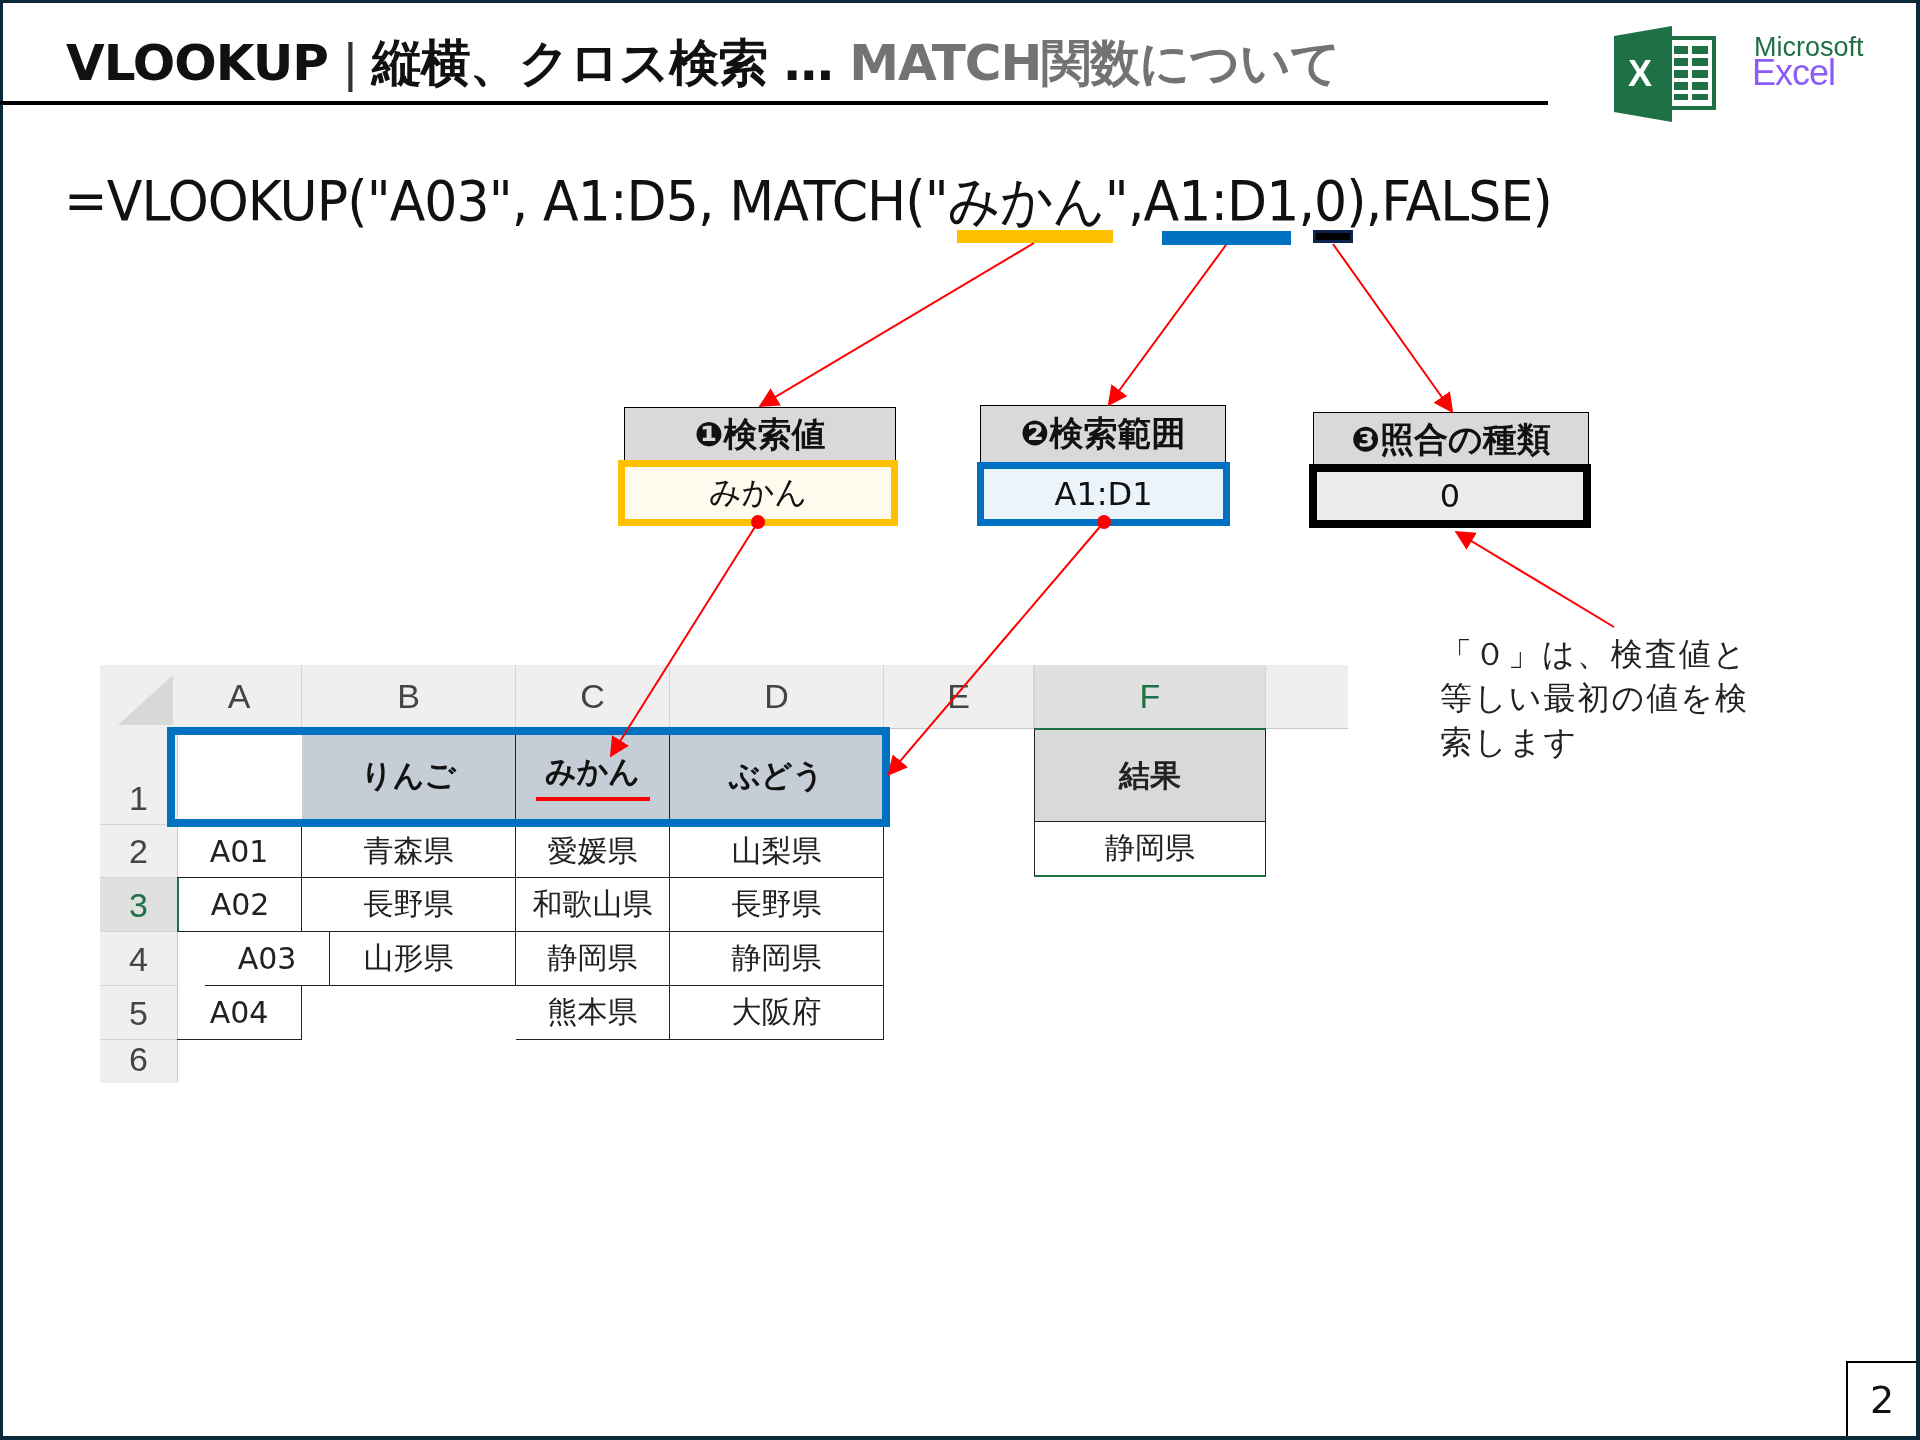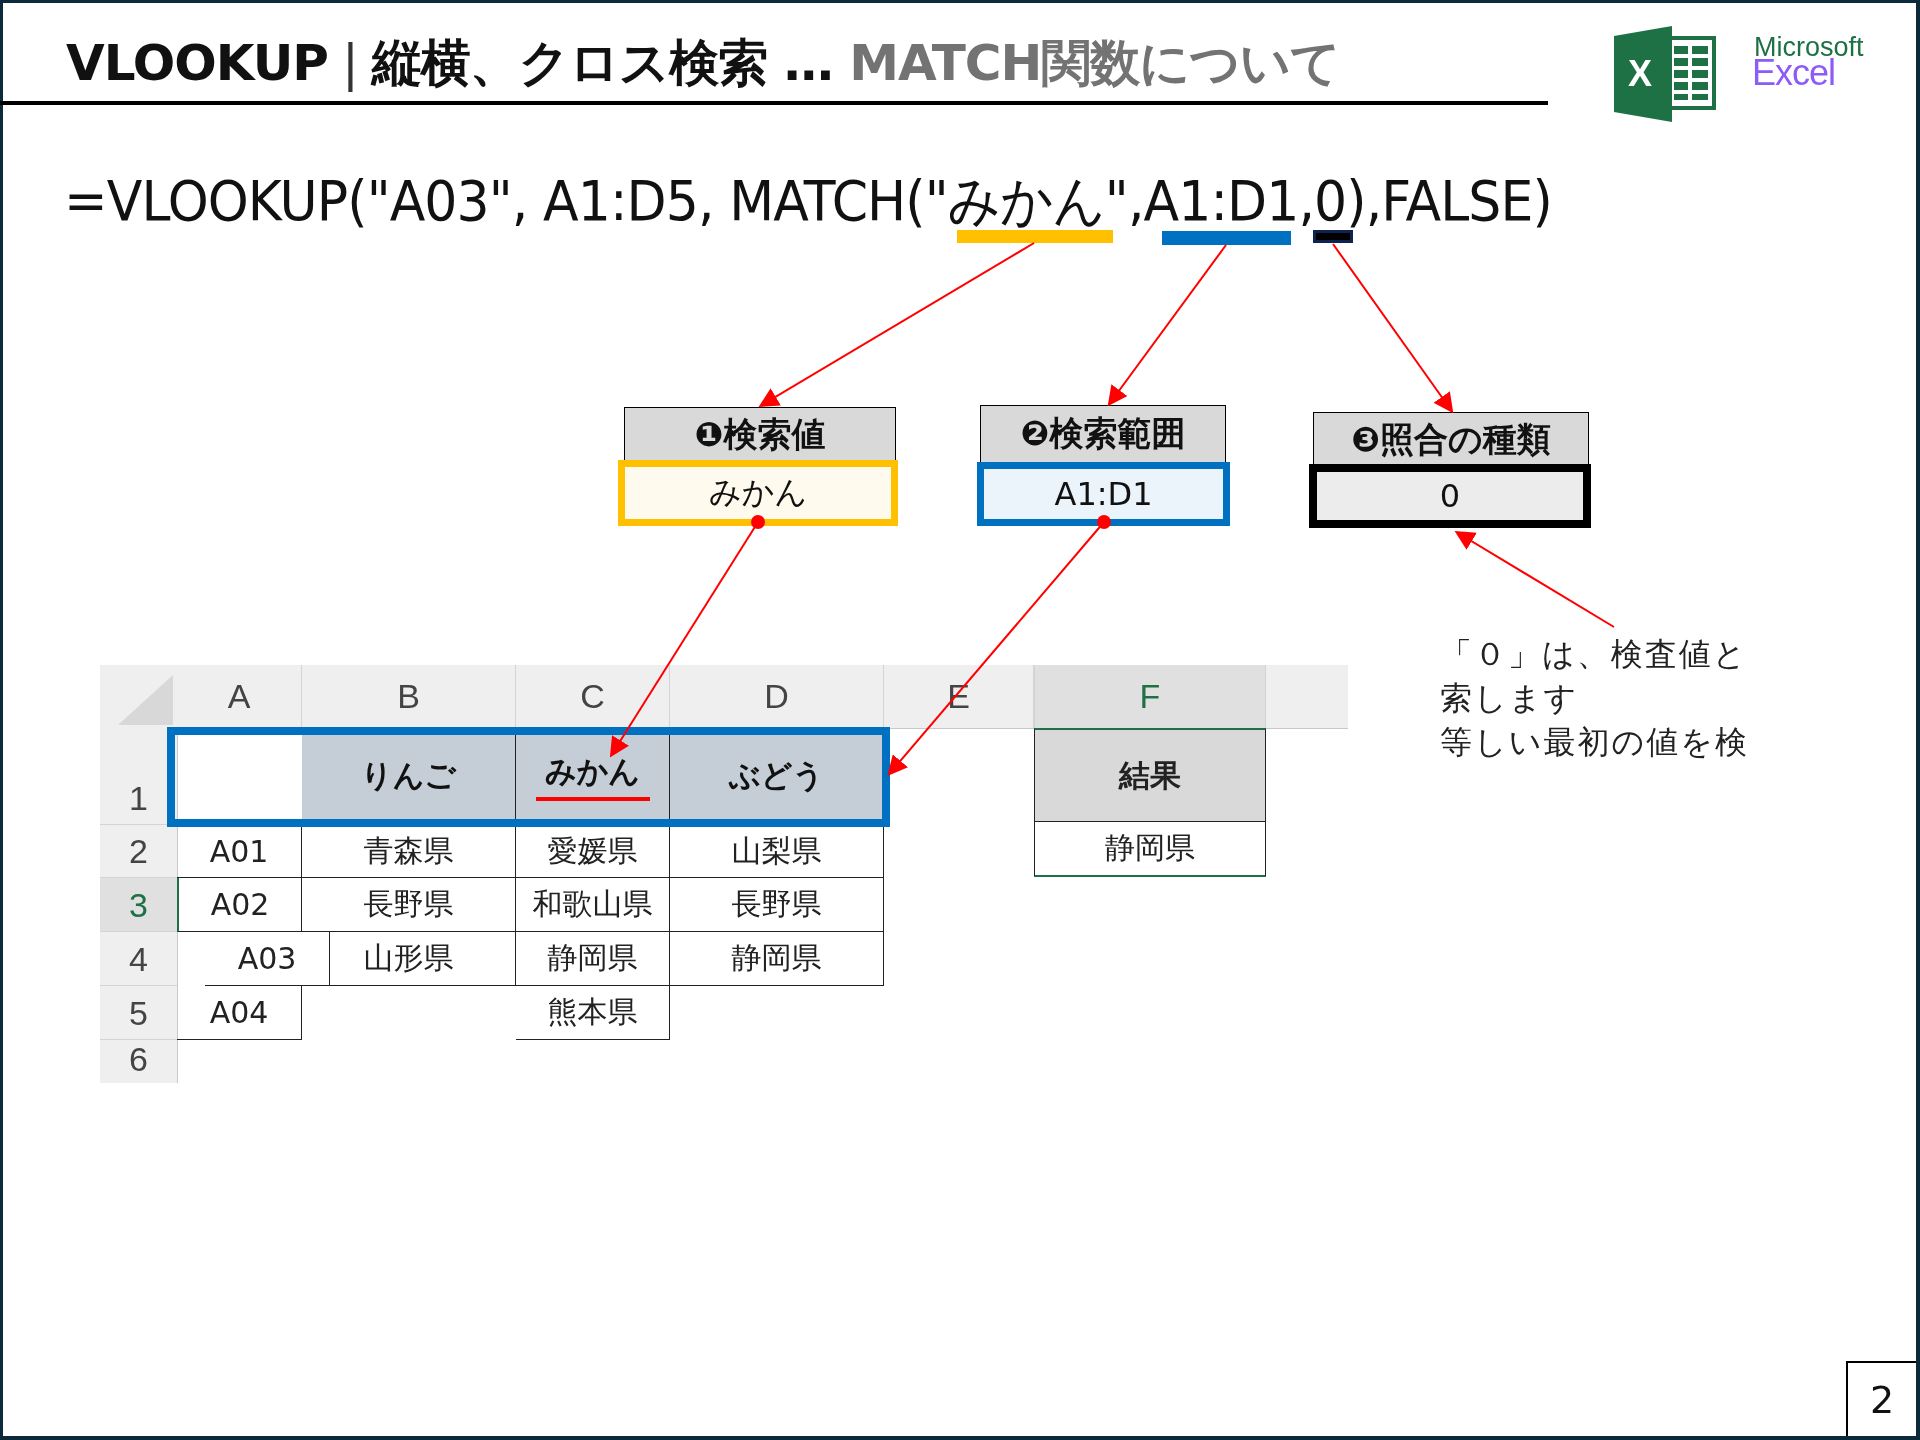--- a/index.html
+++ b/index.html
@@ -86,22 +86,22 @@
 <div class="abs lbl-val" style="left:618px;top:460px;width:280px;height:66px;border:7px solid #ffc000;background:#fefbee;">みかん</div>
 
 <div class="abs lbl-head" style="left:980px;top:405px;width:246px;height:58px;">❷検索範囲</div>
 <div class="abs lbl-val" style="left:977px;top:462px;width:253px;height:64px;border:7px solid #0070c0;background:#ebf3fb;">A1:D1</div>
 
 <div class="abs lbl-head" style="left:1313px;top:412px;width:276px;height:56px;">❸照合の種類</div>
 <div class="abs lbl-val" style="left:1309px;top:464px;width:282px;height:64px;border:8px solid #000;background:#ececec;">0</div>
 
 <div class="abs note">
   <div>「０」は、検査値と</div>
+  <div>等しい最初の値を検</div>
   <div>索します</div>
-  <div>等しい最初の値を検</div>
 </div>
 
 <div class="abs sheet">
   <div class="colhead-bar"></div>
   <div class="rowhead-bar"></div>
   <div class="corner"></div>
 
   <div class="ch" style="left:77px;width:125px;">A</div>
   <div class="ch" style="left:202px;width:214px;">B</div>
   <div class="ch" style="left:416px;width:154px;">C</div>
@@ -133,20 +133,21 @@
   <div class="cell" style="left:416px;top:213px;width:154px;height:54px;">和歌山県</div>
   <div class="cell" style="left:570px;top:213px;width:214px;height:54px;">長野県</div>
 
   <div class="cell" style="left:77px;top:267px;width:125px;height:54px;margin-left:28px;">A03</div>
   <div class="cell" style="left:202px;top:267px;width:214px;height:54px;">山形県</div>
   <div class="cell" style="left:416px;top:267px;width:154px;height:54px;">静岡県</div>
   <div class="cell" style="left:570px;top:267px;width:214px;height:54px;">静岡県</div>
 
   <div class="cell" style="left:77px;top:321px;width:125px;height:54px;">A04</div>
   <div class="cell" style="left:416px;top:321px;width:154px;height:54px;">熊本県</div>
+  <div class="cell" style="left:570px;top:321px;width:214px;height:54px;">大阪府</div>
 
   <div class="hdr-box" style="left:67px;top:62px;width:723px;height:100px;"></div>
 
   <div class="cell res-hdr" style="left:934px;top:63px;width:232px;height:94px;border:1.5px solid #222;border-top:2px solid #1e7145;">結果</div>
   <div class="cell" style="left:934px;top:157px;width:232px;height:55px;border-left:1.5px solid #222;border-bottom:2px solid #1e7145;">静岡県</div>
 </div>
 
 <svg class="arrows" viewBox="0 0 1920 1440">
   <defs>
     <marker id="ah" markerWidth="10" markerHeight="10" refX="8" refY="5" orient="auto" markerUnits="strokeWidth">

